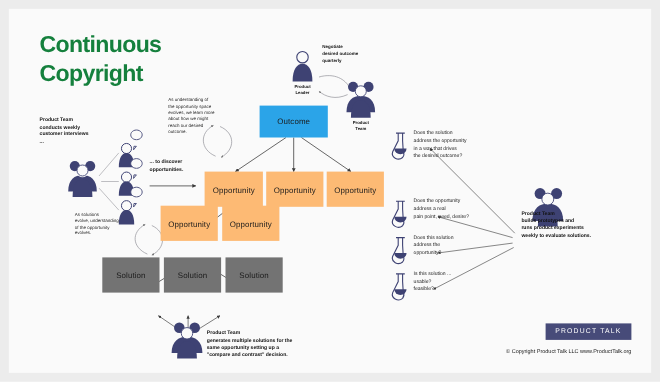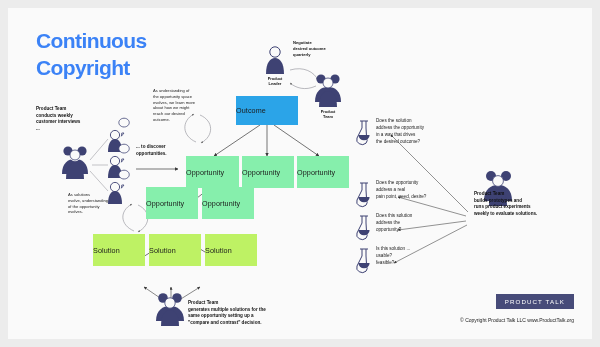--- a/index.html
+++ b/index.html
@@ -12,33 +12,33 @@
   #canvas{
     position:absolute;left:8px;top:8px;width:584px;height:331px;
     background:#fafafa;
   }
   .abs{position:absolute;}
 
   
   #title{
     left:28px;top:20px;width:220px;
     font-size:21px;font-weight:bold;line-height:1.28;
-    letter-spacing:-0.6px;color:#3b82f6;
+    letter-spacing:-0.6px;color:#15803d;
   }
 
   
   .node{
     position:absolute;
-    display:flex;align-items:center;justify-content:flex-start;
+    display:flex;align-items:center;justify-content:center;
     font-size:7.2px;color:#1b1b1b;text-align:center;
     letter-spacing:0.1px;
   }
   .outcome{background:#2ba4e8;}
-  .opportunity{background:#86efac;}
-  .solution{background:#bef264;}
+  .opportunity{background:#fdba74;}
+  .solution{background:#737373;}
 
   
   .note{position:absolute;font-size:4.1px;line-height:1.42;color:#222;}
   .note-b{position:absolute;font-size:4.6px;line-height:1.45;color:#111;font-weight:bold;}
   .note-q{position:absolute;font-size:4.6px;line-height:1.5;color:#222;}
   .cap{position:absolute;font-size:3.9px;line-height:1.35;color:#111;font-weight:bold;text-align:center;}
 
   
   #badge{
     right:18px;bottom:30px;background:#474b79;color:#fff;

